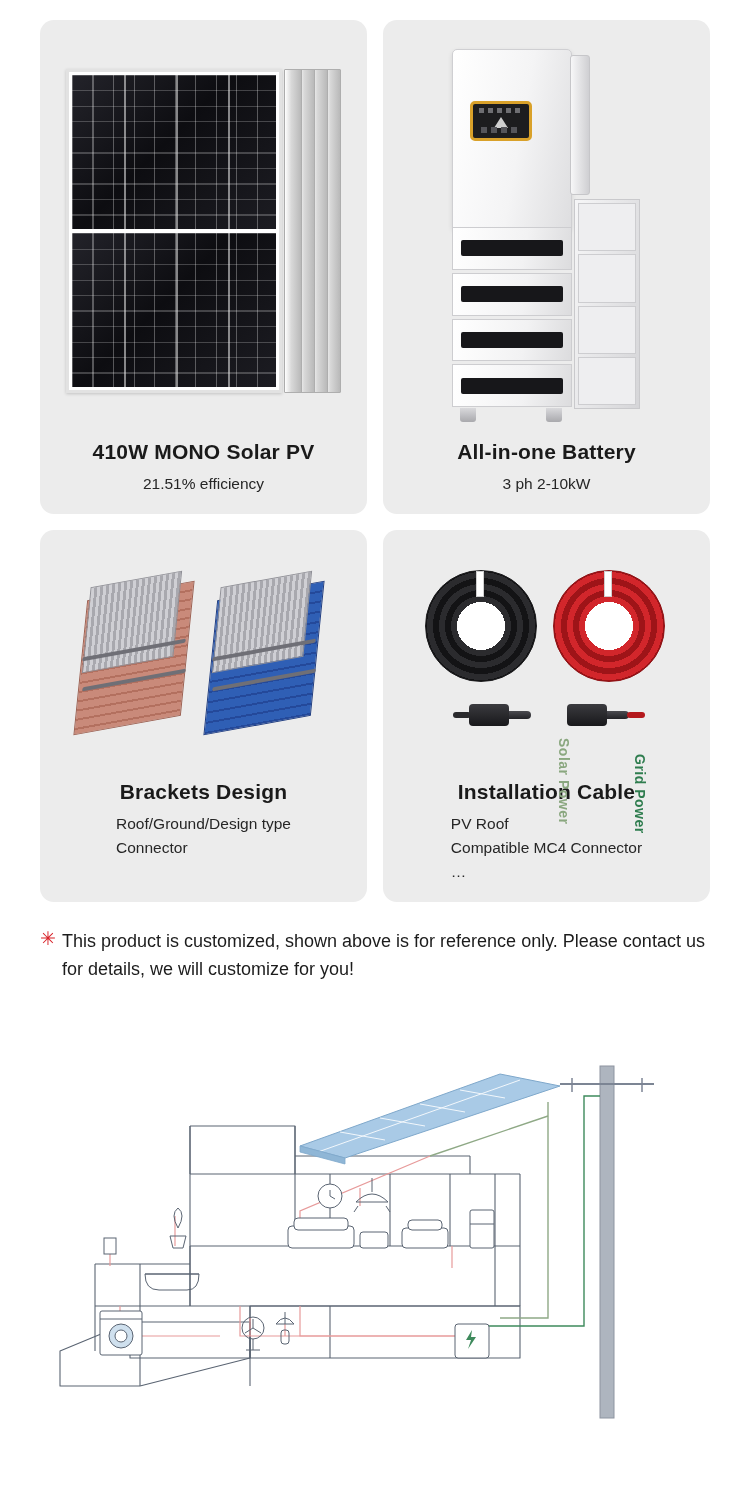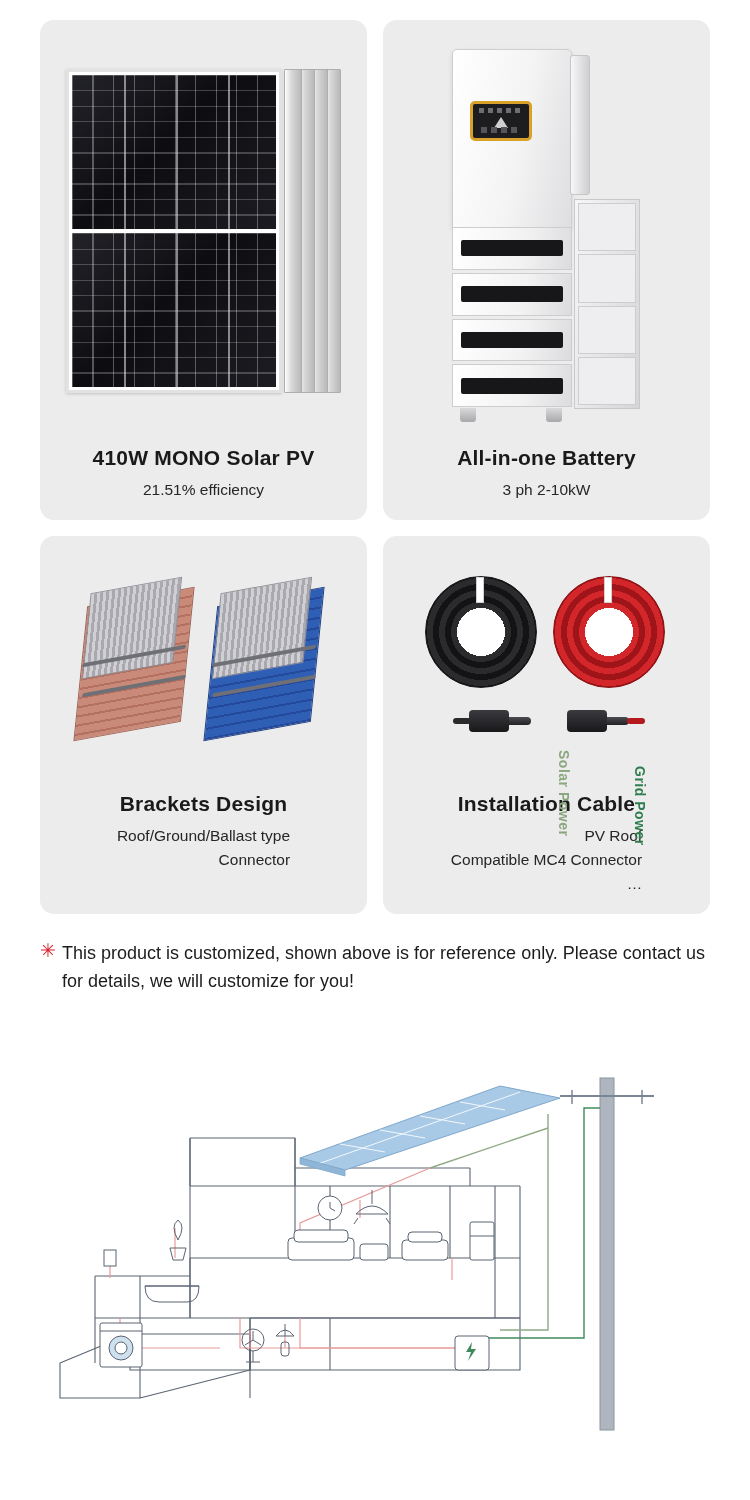--- a/index.html
+++ b/index.html
@@ -39,27 +39,27 @@
     align-items: center;
     justify-content: center;
     position: relative;
   }
   .card.small .card-media { height: 230px; }
   .card-title {
     font-size: 21px;
     font-weight: bold;
     color: #1a1a1a;
     text-align: left;
-    margin-top: 12px;
+    margin-top: 6px;
     letter-spacing: .2px;
   }
   .card-sub {
     font-size: 15.5px;
     color: #262626;
-    text-align: right;
+    text-align: left;
     line-height: 1.55;
     margin-top: 8px;
   }
 
   
   .panels { position: relative; width: 275px; height: 330px; }
   .panel-stack {
     position: absolute; top: 0; width: 18px; height: 324px;
     background: linear-gradient(90deg,#ffffff 0%,#d8d8d8 40%,#b9b9b9 100%);
     border: 1px solid #aeaeae;
@@ -350,21 +350,21 @@
           <div class="rail a"></div>
           <div class="rail b"></div>
           <div class="roof blue"></div>
           <div class="rack r2"></div>
           <div class="rail c"></div>
           <div class="rail d"></div>
         </div>
       </div>
       <div class="card-title">Brackets Design</div>
       <div class="card-sub">
-        <div>Roof/Ground/Ballast type</div>
+        <div>Roof/Ground/Design type</div>
         <div>Connector</div>
       </div>
     </div>
 
     <div class="card small">
       <div class="card-media">
         <div class="cables">
           <div class="coil black">
               <div class="coil-tie" style="left:50px"></div>
             </div>

